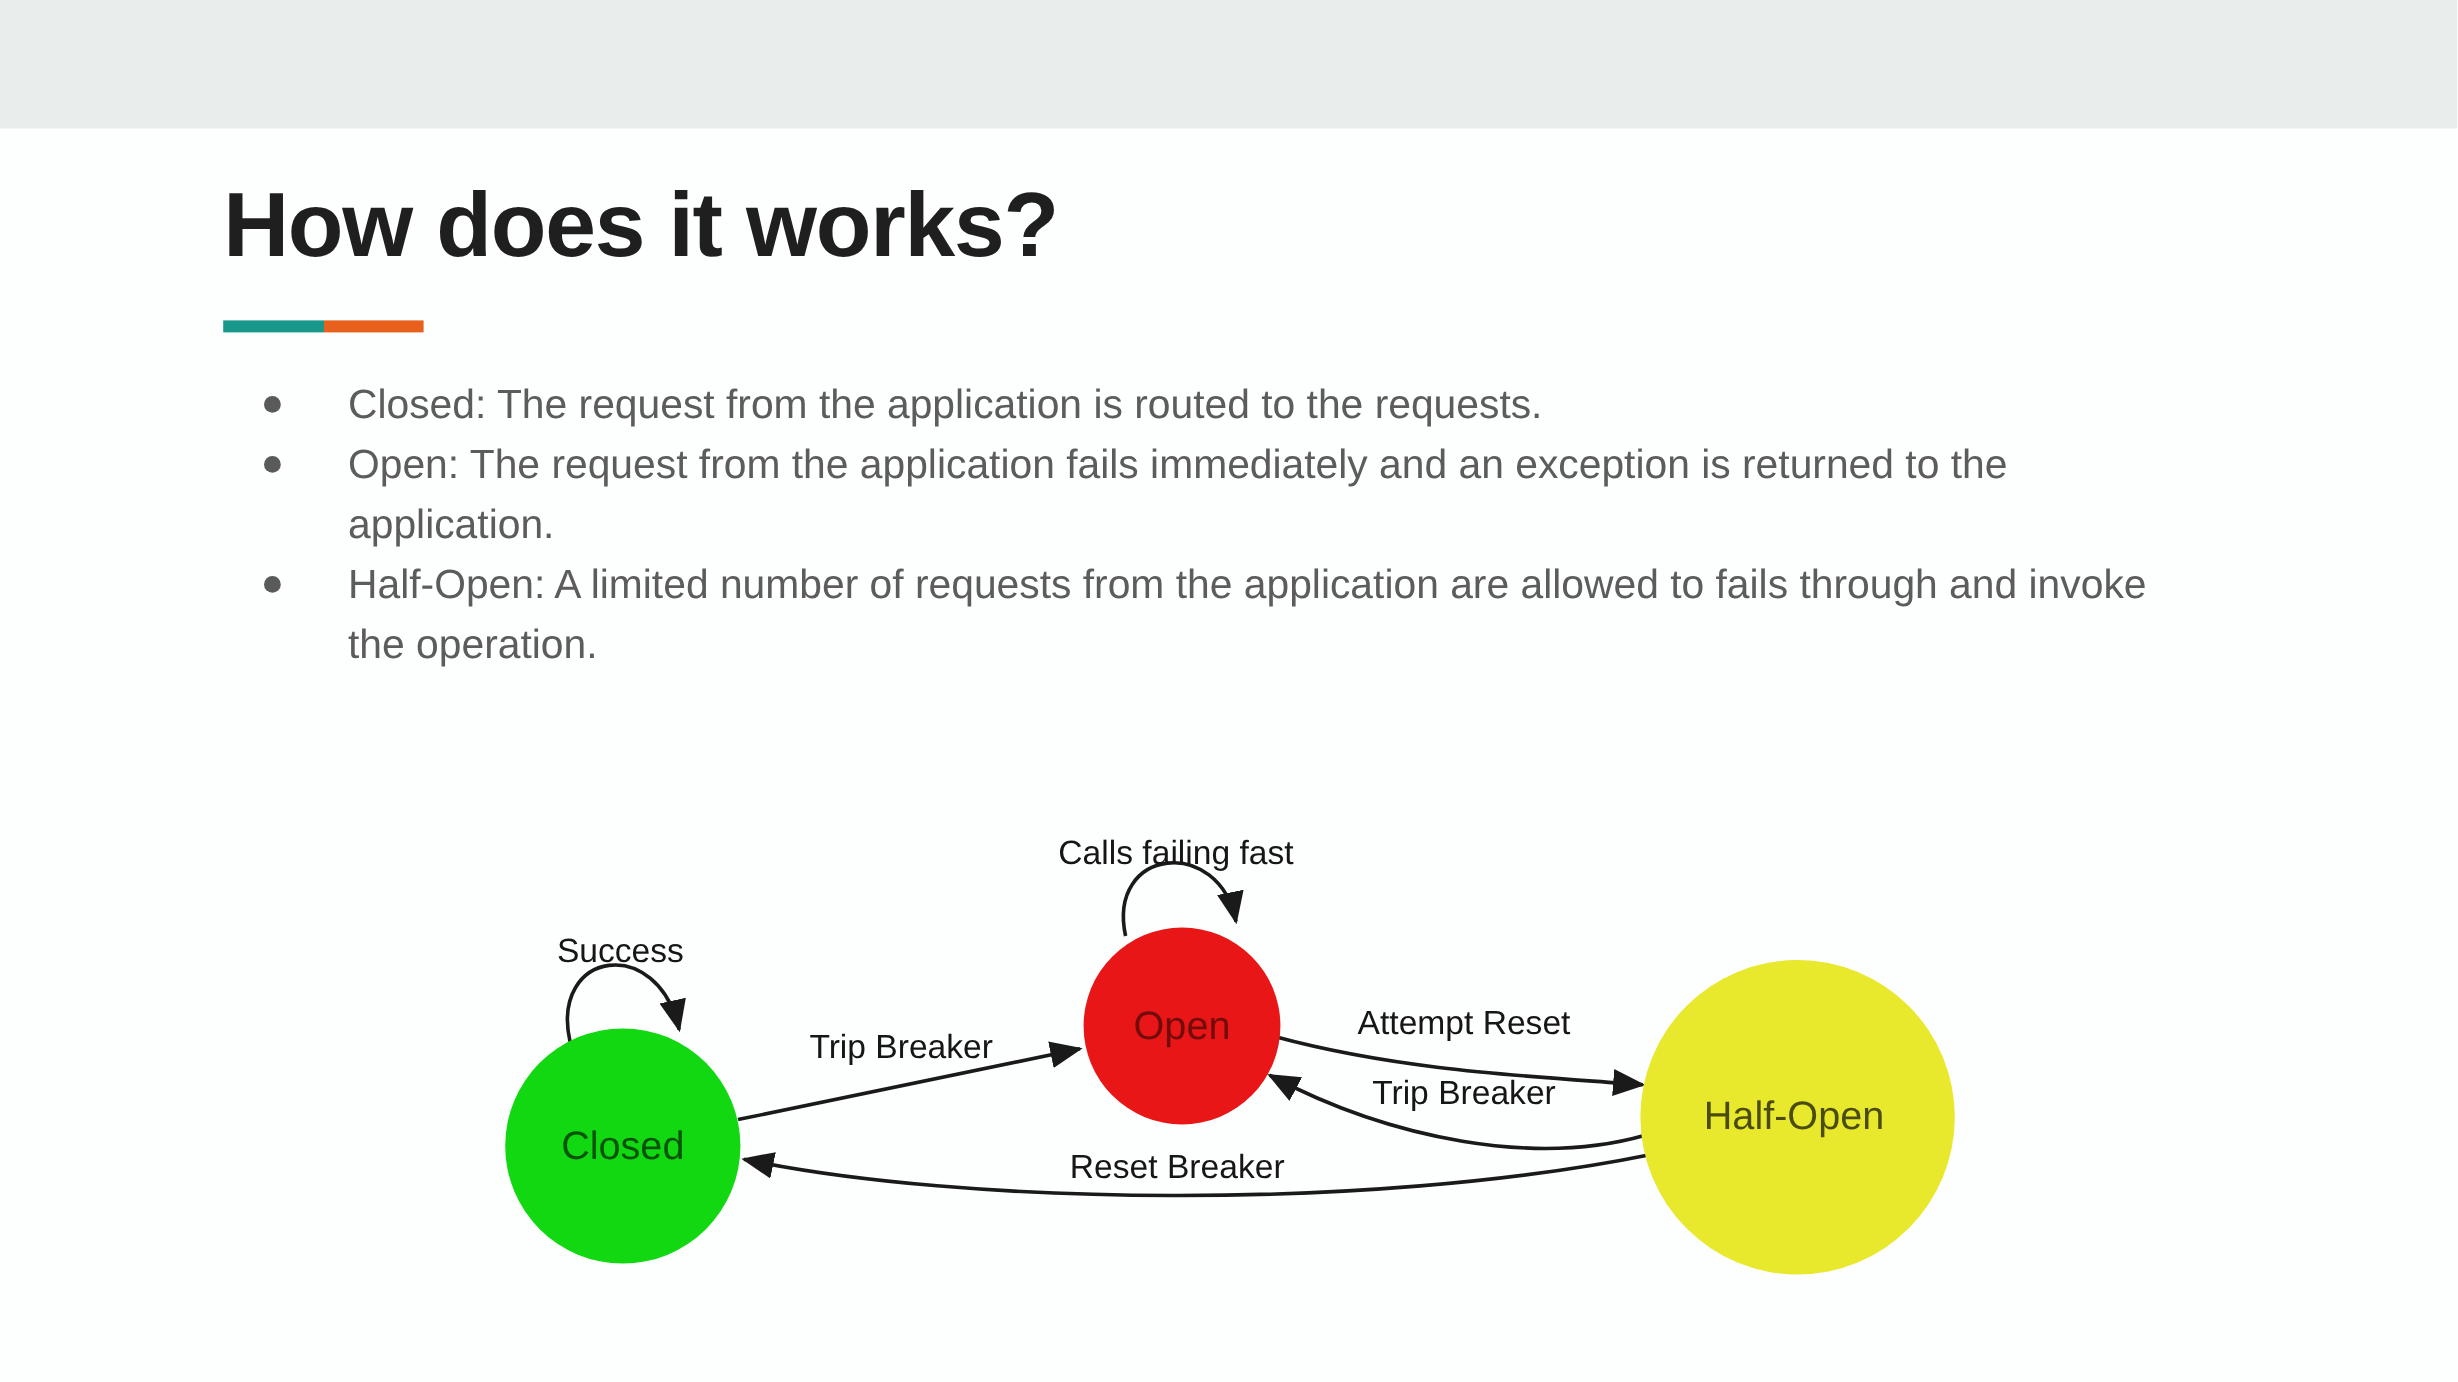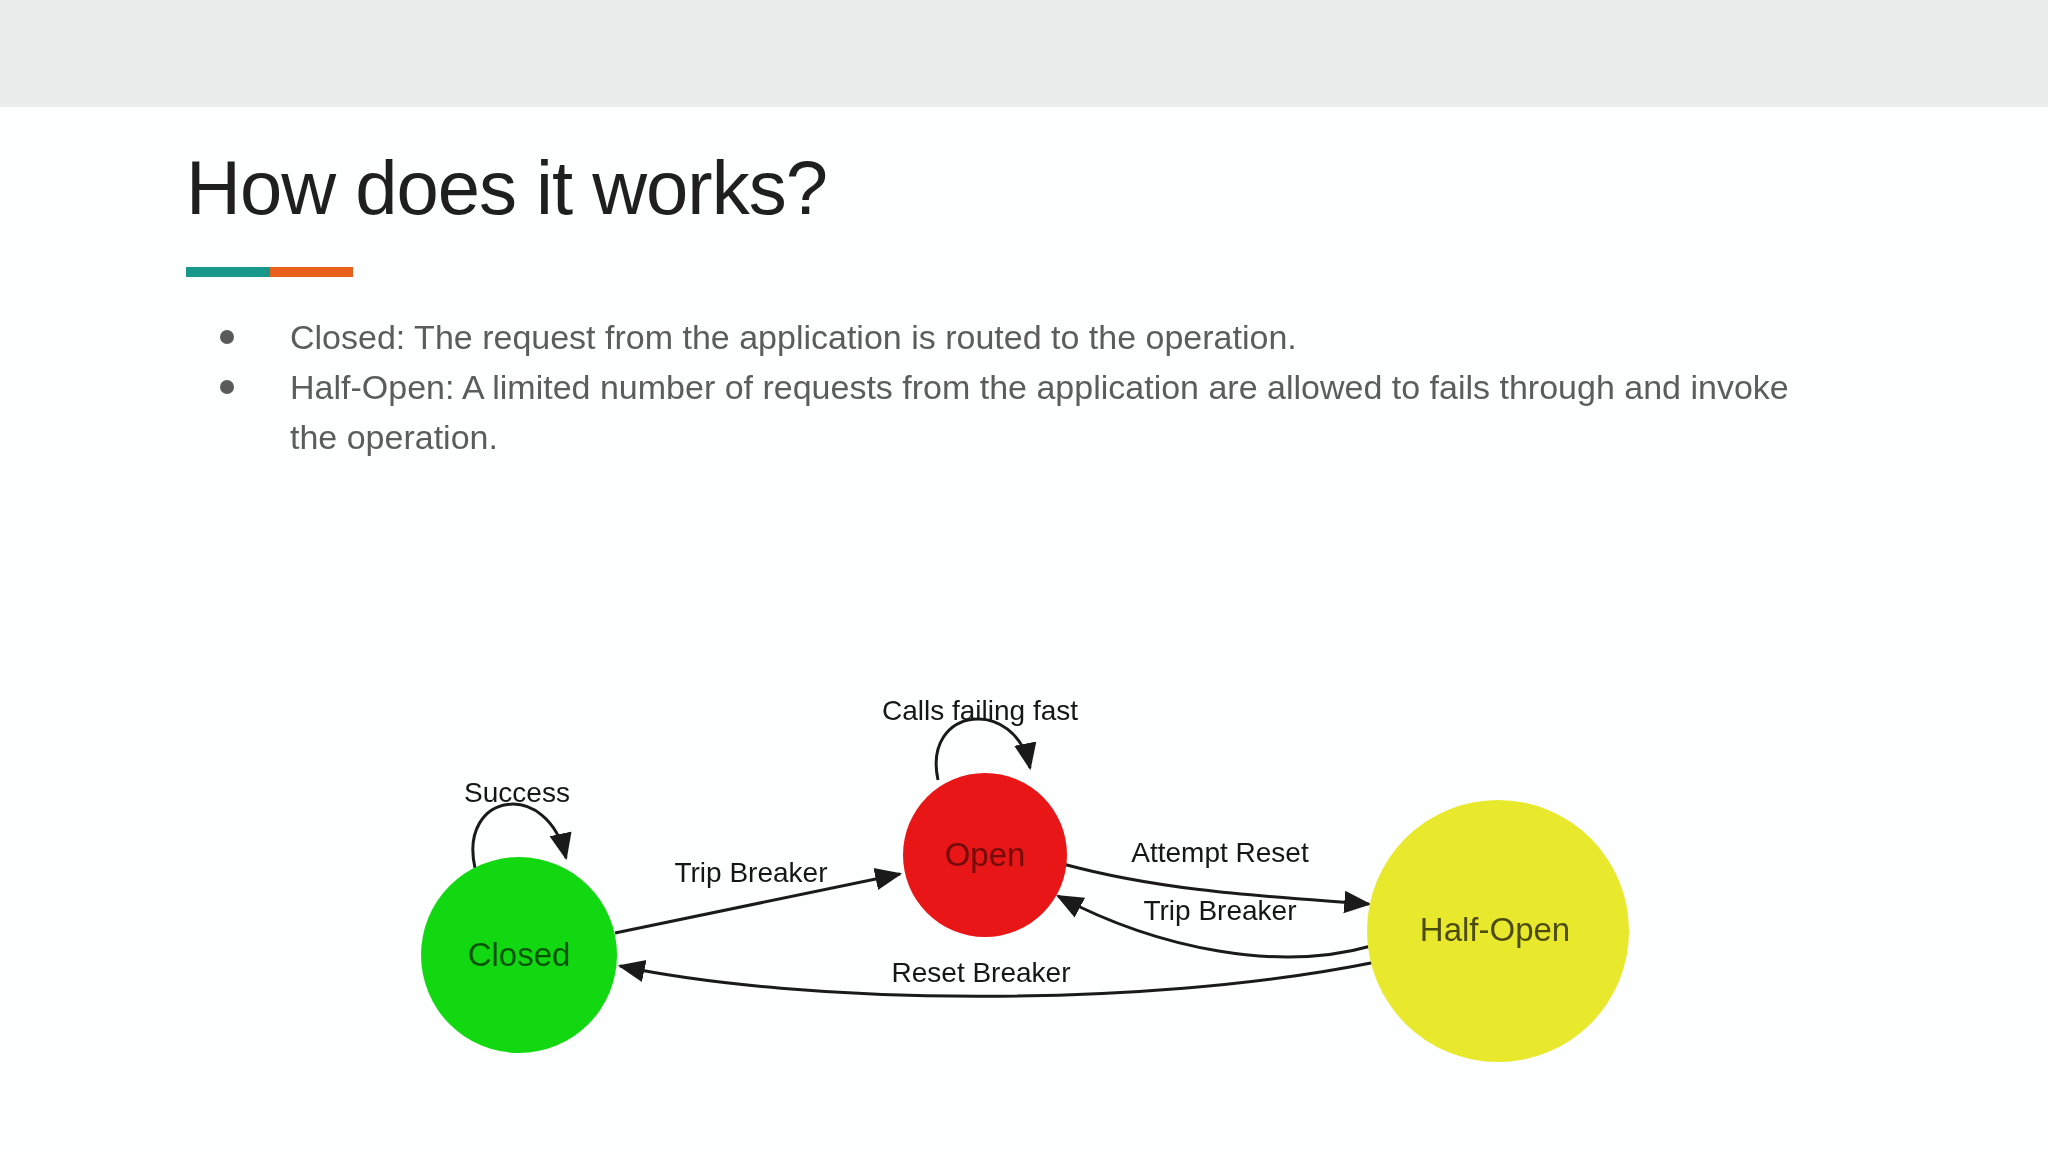--- a/index.html
+++ b/index.html
@@ -15,21 +15,21 @@
     position: absolute;
     left: 0; top: 0;
     width: 2048px; height: 107px;
     background: #e9edec;
   }
   .title {
     position: absolute;
     left: 186px; top: 148px;
     margin: 0;
     font-size: 76px;
-    font-weight: normal;
+    font-weight: bold;
     letter-spacing: -1px;
     color: #1f1f1f;
     line-height: 1.05;
     white-space: nowrap;
   }
   .accent-bar {
     position: absolute;
     left: 186px; top: 267px;
     width: 167px; height: 10px;
     display: flex;
@@ -92,21 +92,22 @@
   <div class="top-band"></div>
 
   <h1 class="title">How does it works?</h1>
 
   <div class="accent-bar">
     <div class="accent-teal"></div>
     <div class="accent-orange"></div>
   </div>
 
   <ul class="bullets">
-    <li>Closed: The request from the application is routed to the operation.</li>
+    <li>Closed: The request from the application is routed to the requests.</li>
+    <li>Open: The request from the application fails immediately and an exception is returned to the application.</li>
     <li>Half-Open: A limited number of requests from the application are allowed to fails through and invoke the operation.</li>
   </ul>
 
   <svg class="diagram" viewBox="0 0 2048 1152">
     <defs>
       <marker id="arrow" viewBox="0 0 12 12" refX="11" refY="6" markerWidth="9" markerHeight="9" orient="auto">
         <polygon points="0,1 12,6 0,11" fill="#1a1a1a"></polygon>
       </marker>
     </defs>
 

